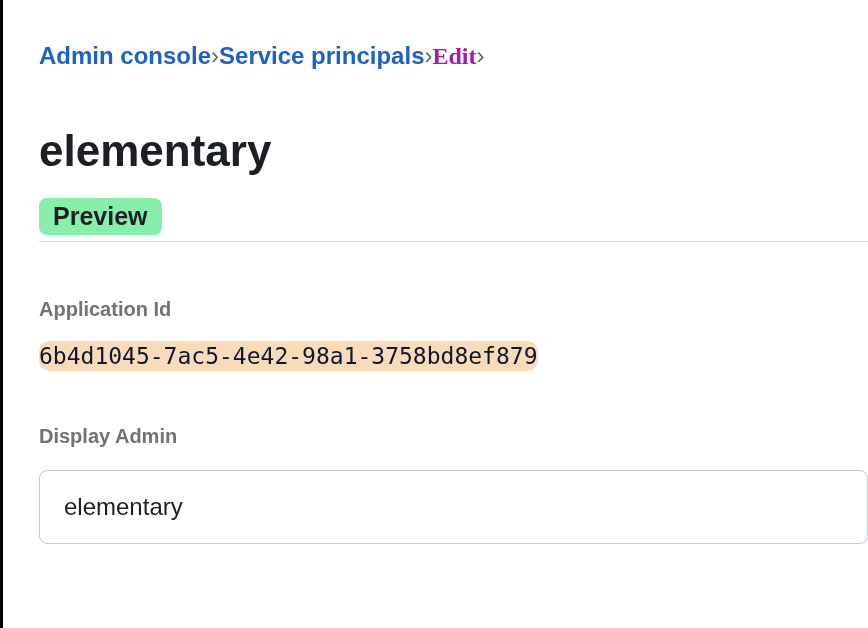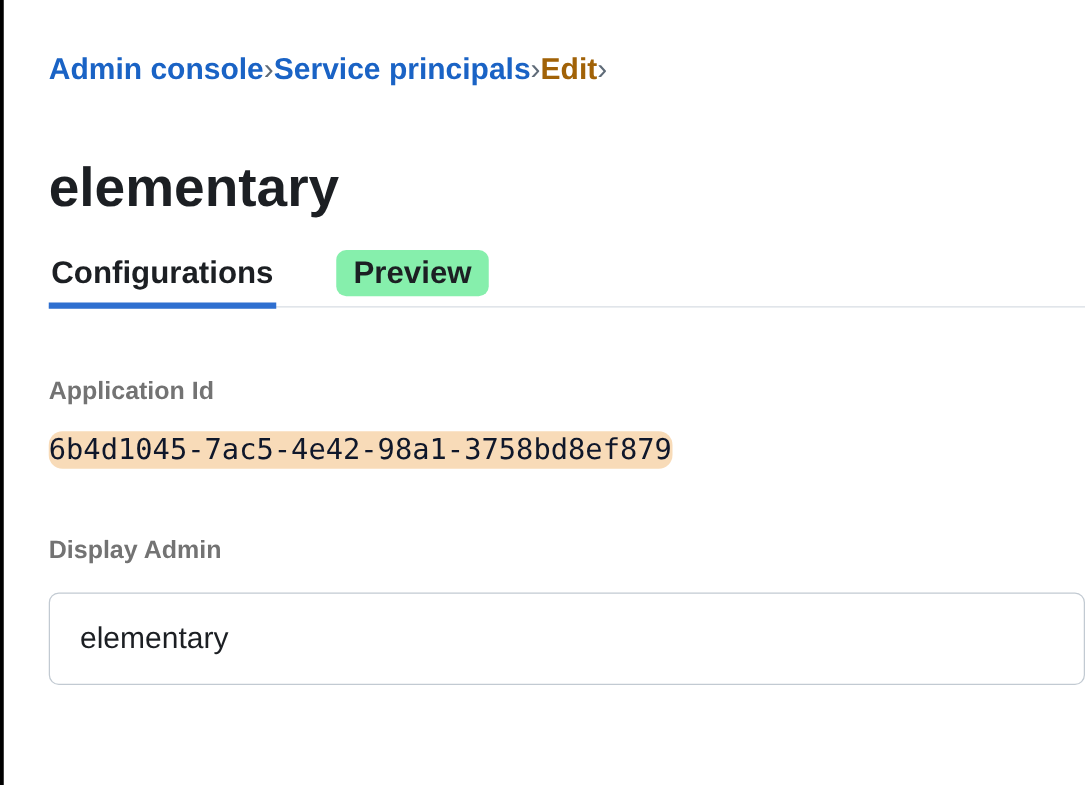--- a/index.html
+++ b/index.html
@@ -21,21 +21,22 @@
       align-items: center;
       font-size: 24px;
       font-weight: 600;
       margin-bottom: 56px;
     }
     .breadcrumb-link {
       color: #1a63c5;
       cursor: pointer;
     }
     .breadcrumb-current {
-      color: #a16207;
+      color: #a21caf;
+      font-family: Liberation Serif, serif;
     }
     .breadcrumb-sep {
       color: #5f6b78;
       font-weight: 500;
     }
     .page-title {
       font-size: 44px;
       font-weight: 700;
       color: #1c1f23;
       margin-bottom: 28px;
@@ -121,21 +122,20 @@
   <span class="breadcrumb-sep">›</span>
   <span class="breadcrumb-link">Service principals</span>
   <span class="breadcrumb-sep">›</span>
   <span class="breadcrumb-current">Edit</span>
   <span class="breadcrumb-sep">›</span>
 </nav>
 
 <h1 class="page-title">elementary</h1>
 
 <div class="tabs">
-  <div class="tab active">Configurations</div>
   <div class="tab-right-group">
     <span class="preview-badge">Preview</span>
   </div>
 </div>
 
 <div class="field-block">
   <div class="field-label">Application Id</div>
   <span class="app-id-value">6b4d1045-7ac5-4e42-98a1-3758bd8ef879</span>
 </div>
 

